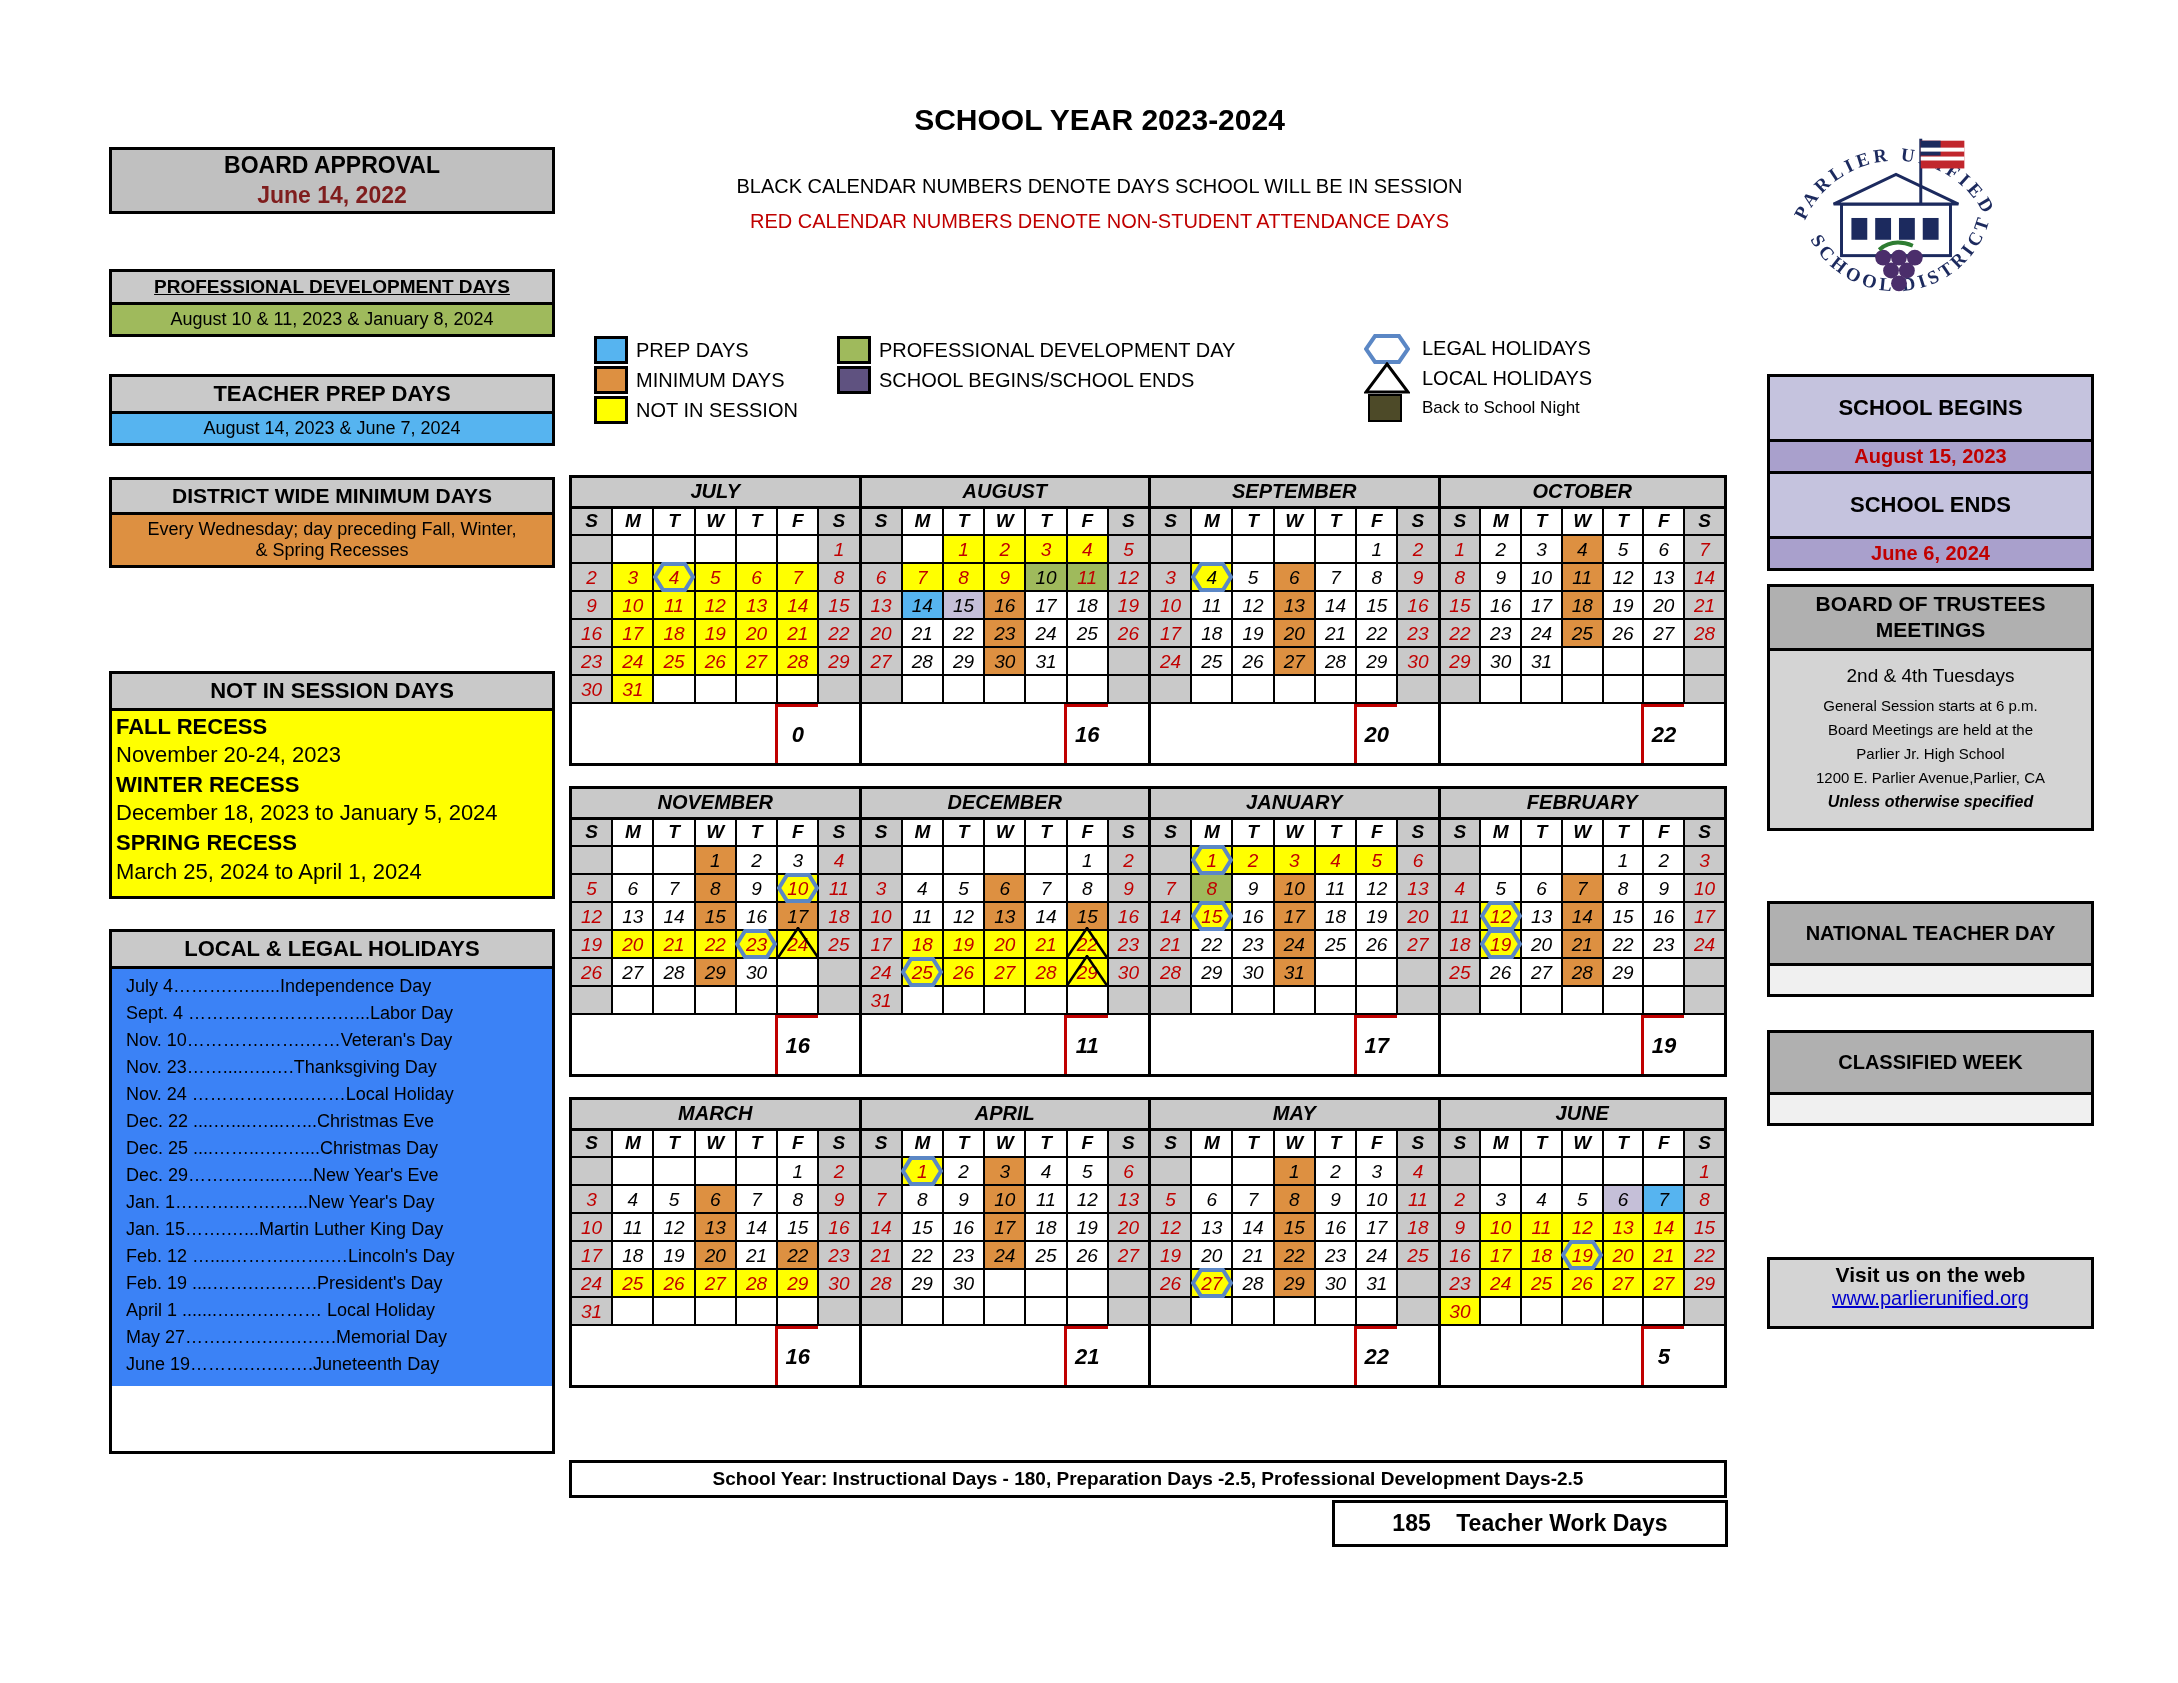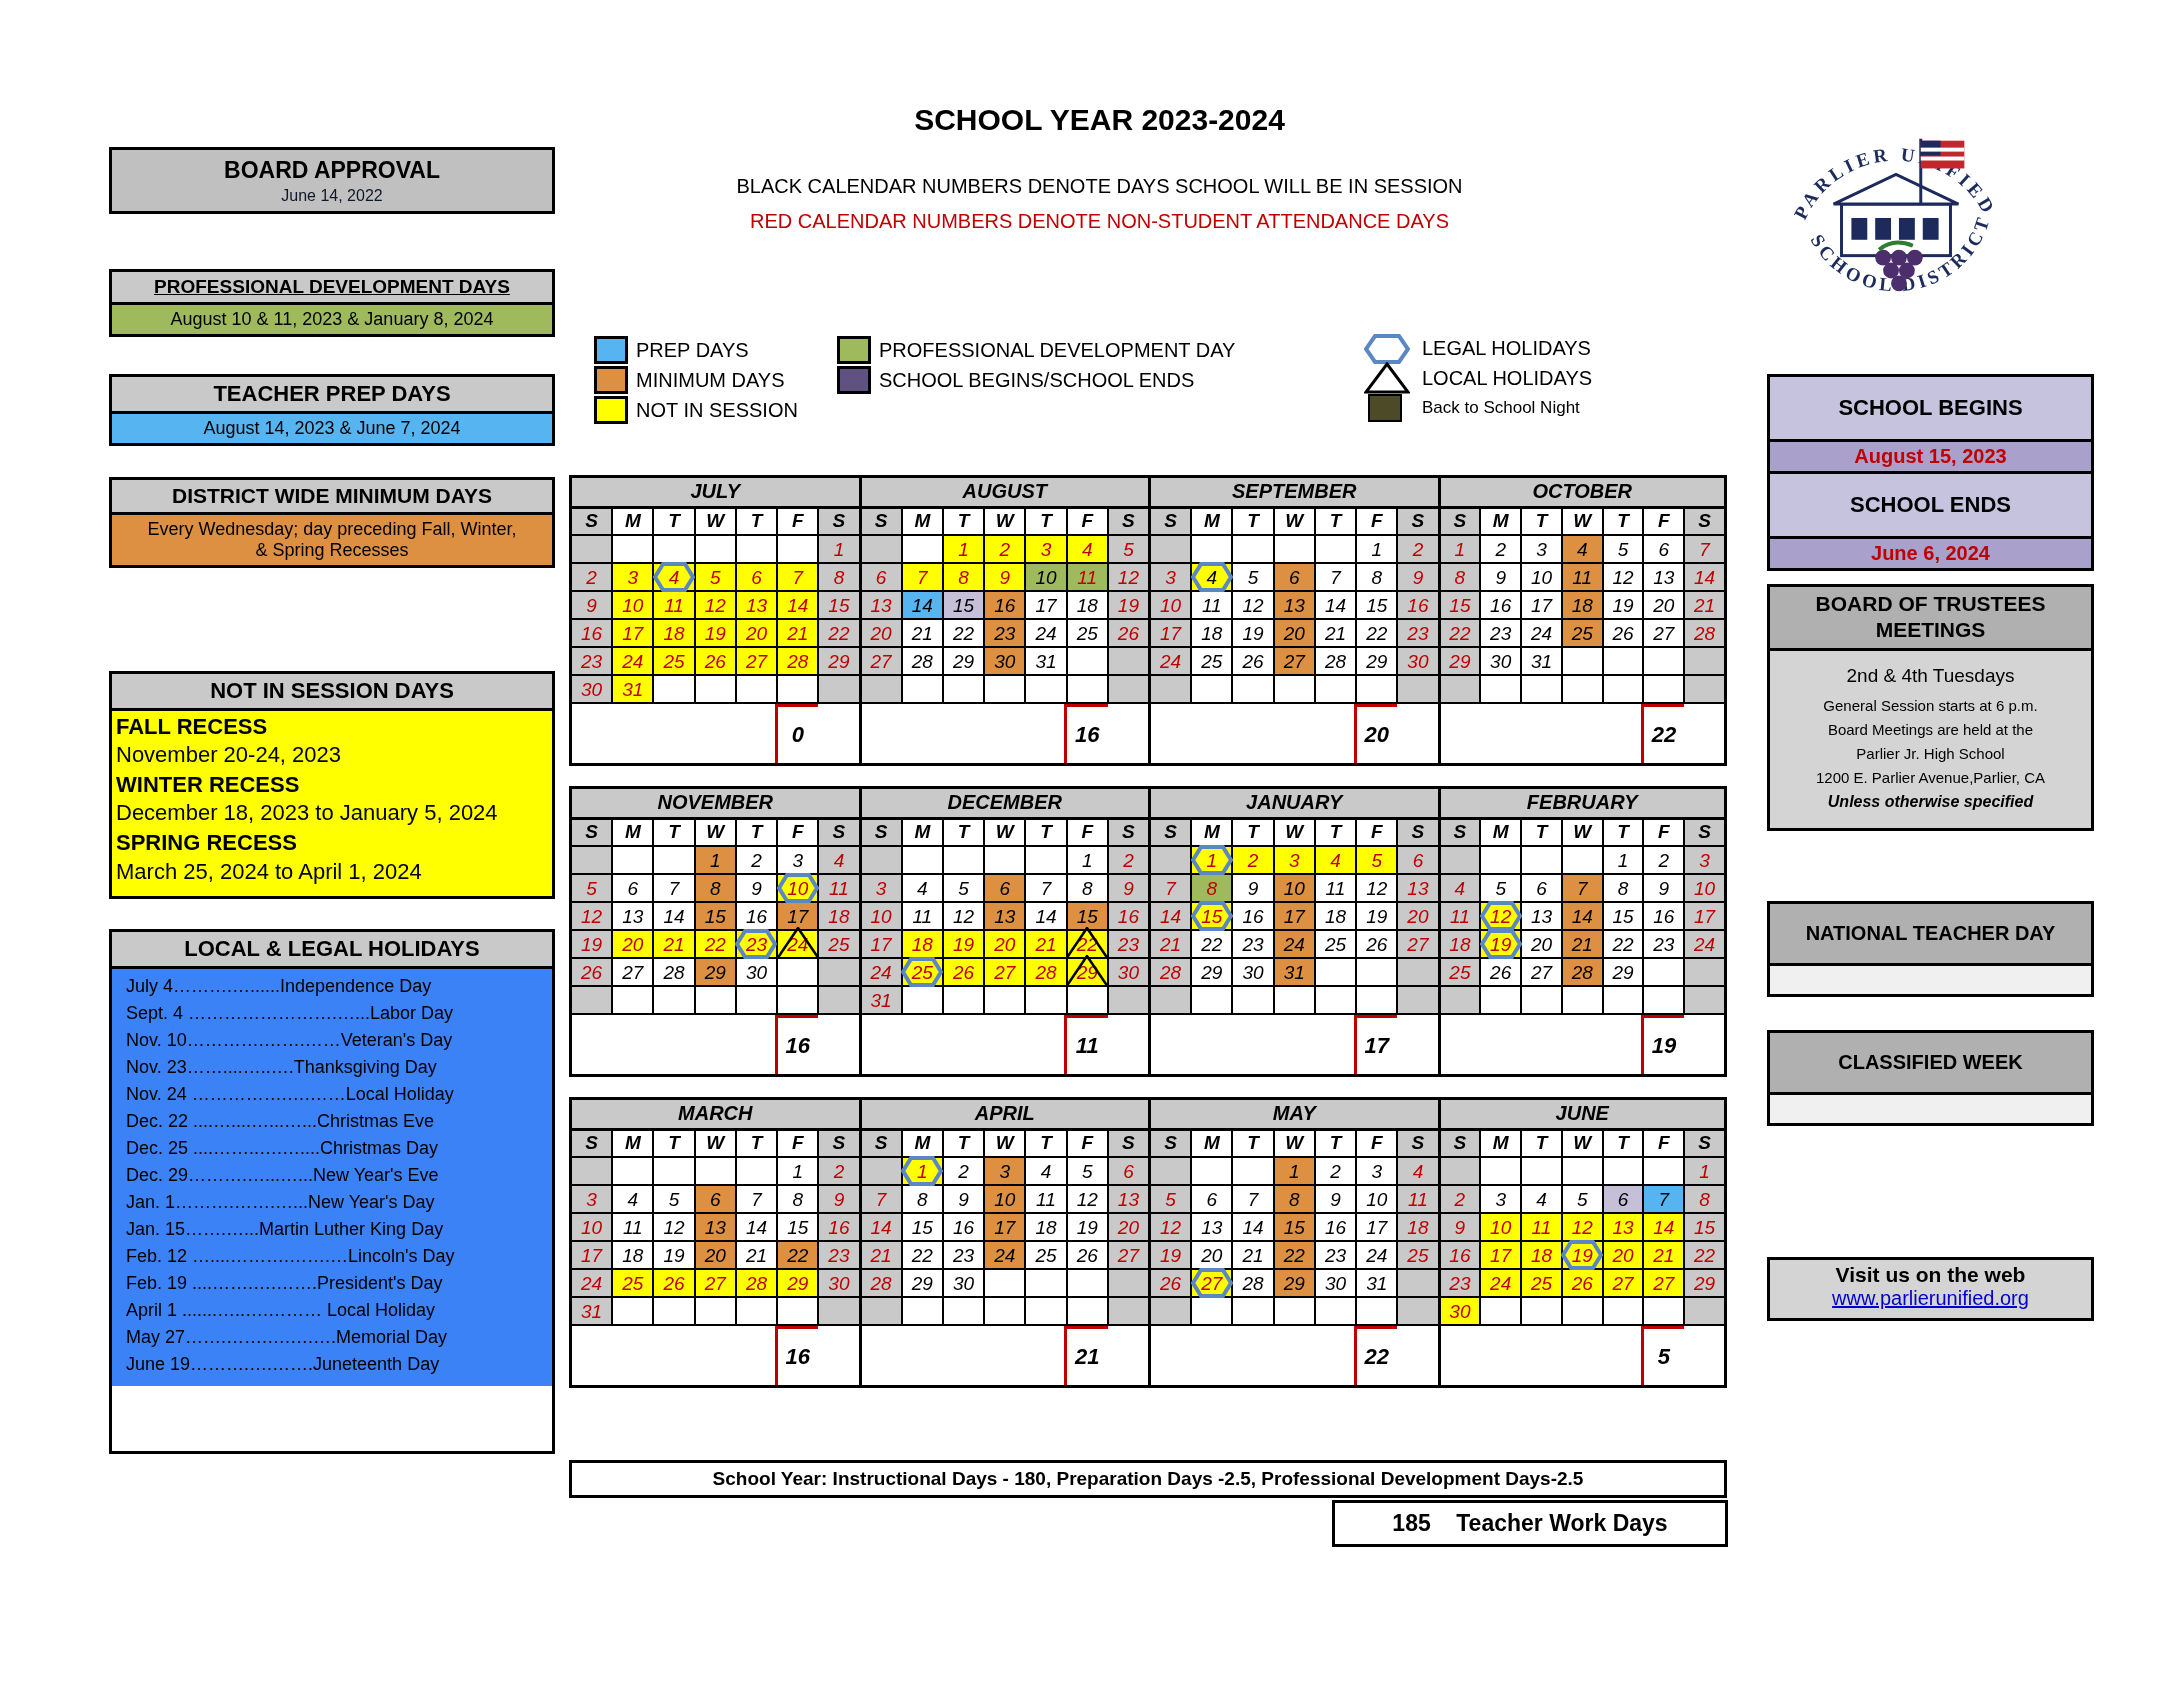--- a/index.html
+++ b/index.html
@@ -42,21 +42,21 @@
 
   
   #p-board     { left:109px; top:147px;  width:446px; height:67px; }
   #p-pd        { left:109px; top:269px;  width:446px; }
   #p-prep      { left:109px; top:374px;  width:446px; }
   #p-minday    { left:109px; top:477px;  width:446px; }
   #p-notinsess { left:109px; top:671px;  width:446px; }
   #p-holidays  { left:109px; top:929px;  width:446px; height:525px; }
 
   #p-board .bd-title { font-size:23px; font-weight:bold; }
-  #p-board .bd-date  { font-size:16px; font-weight:normal; color:#0f172a; margin-top:3px;}
+  #p-board .bd-date  { font-size:23px; font-weight:bold; color:#7f1d1d; margin-top:3px;}
   #p-board { background:#c0c0c0; display:flex; flex-direction:column;
              align-items:center; justify-content:center; }
 
   .hdr-sm { font-size:19px; font-weight:bold; }
   .hdr-sm.underline { text-decoration: underline; }
   .body-sm { font-size:18px; }
 
   .bg-green  { background:#9fba5c; }
   .bg-blue   { background:#56b4f0; }
   .bg-orange { background:#dd9041; }
@@ -311,21 +311,21 @@
   <div class="bg-lgray" style="height:28px;"></div>
 </div>
 
 <div class="abs panel" id="p-classified">
   <div class="sb-hdr bg-dgray" style="border-bottom:3px solid #000;font-size:20px;">CLASSIFIED WEEK</div>
   <div class="bg-lgray" style="height:28px;"></div>
 </div>
 
 <div class="abs panel bg-gray" id="p-web">
   <div class="web-t" style="padding-top:3px;">Visit us on the web</div>
-  <div class="web-l" style="padding-bottom:8px;">www.parlierunified.org</div>
+  <div class="web-l" style="padding-bottom:16px;">www.parlierunified.org</div>
 </div>
 
 <div class="abs" id="cal-area">
     <div class="qrow">
       <div class="month">
         <div class="m-name">JULY</div>
         <div class="dow">
           <div>S</div>
           <div>M</div>
           <div>T</div>

